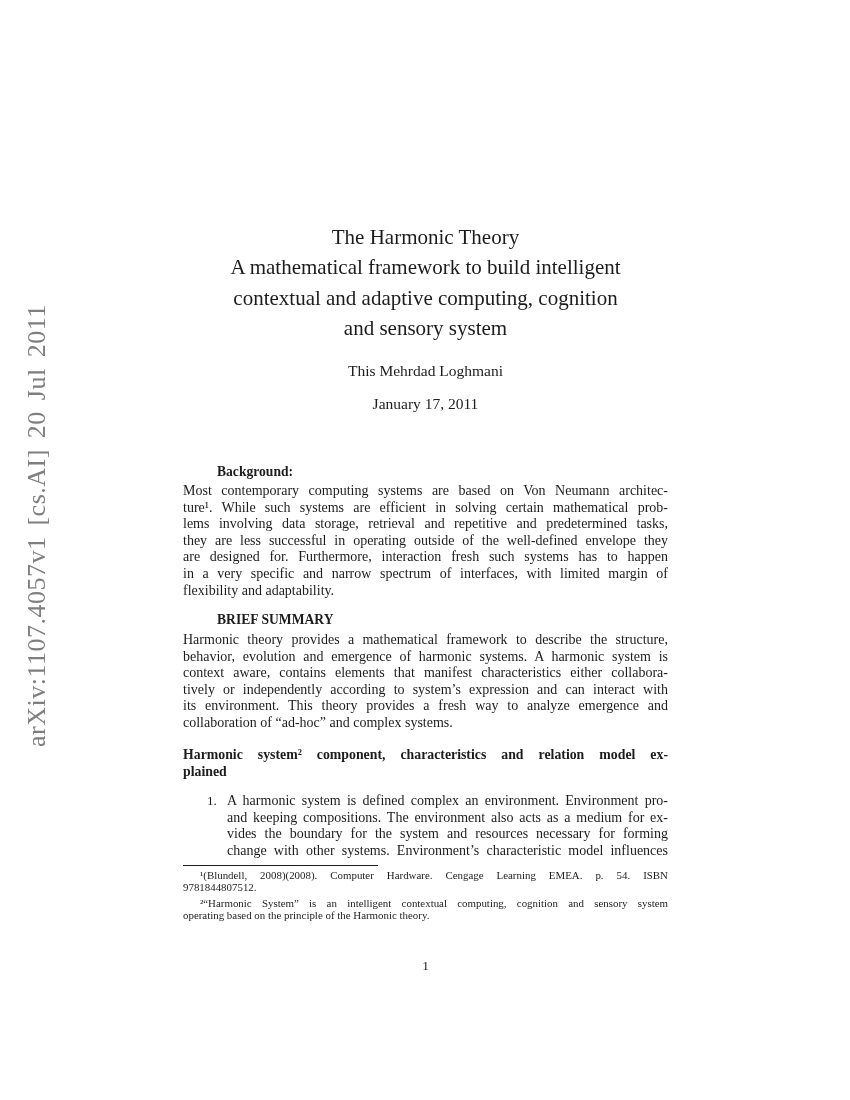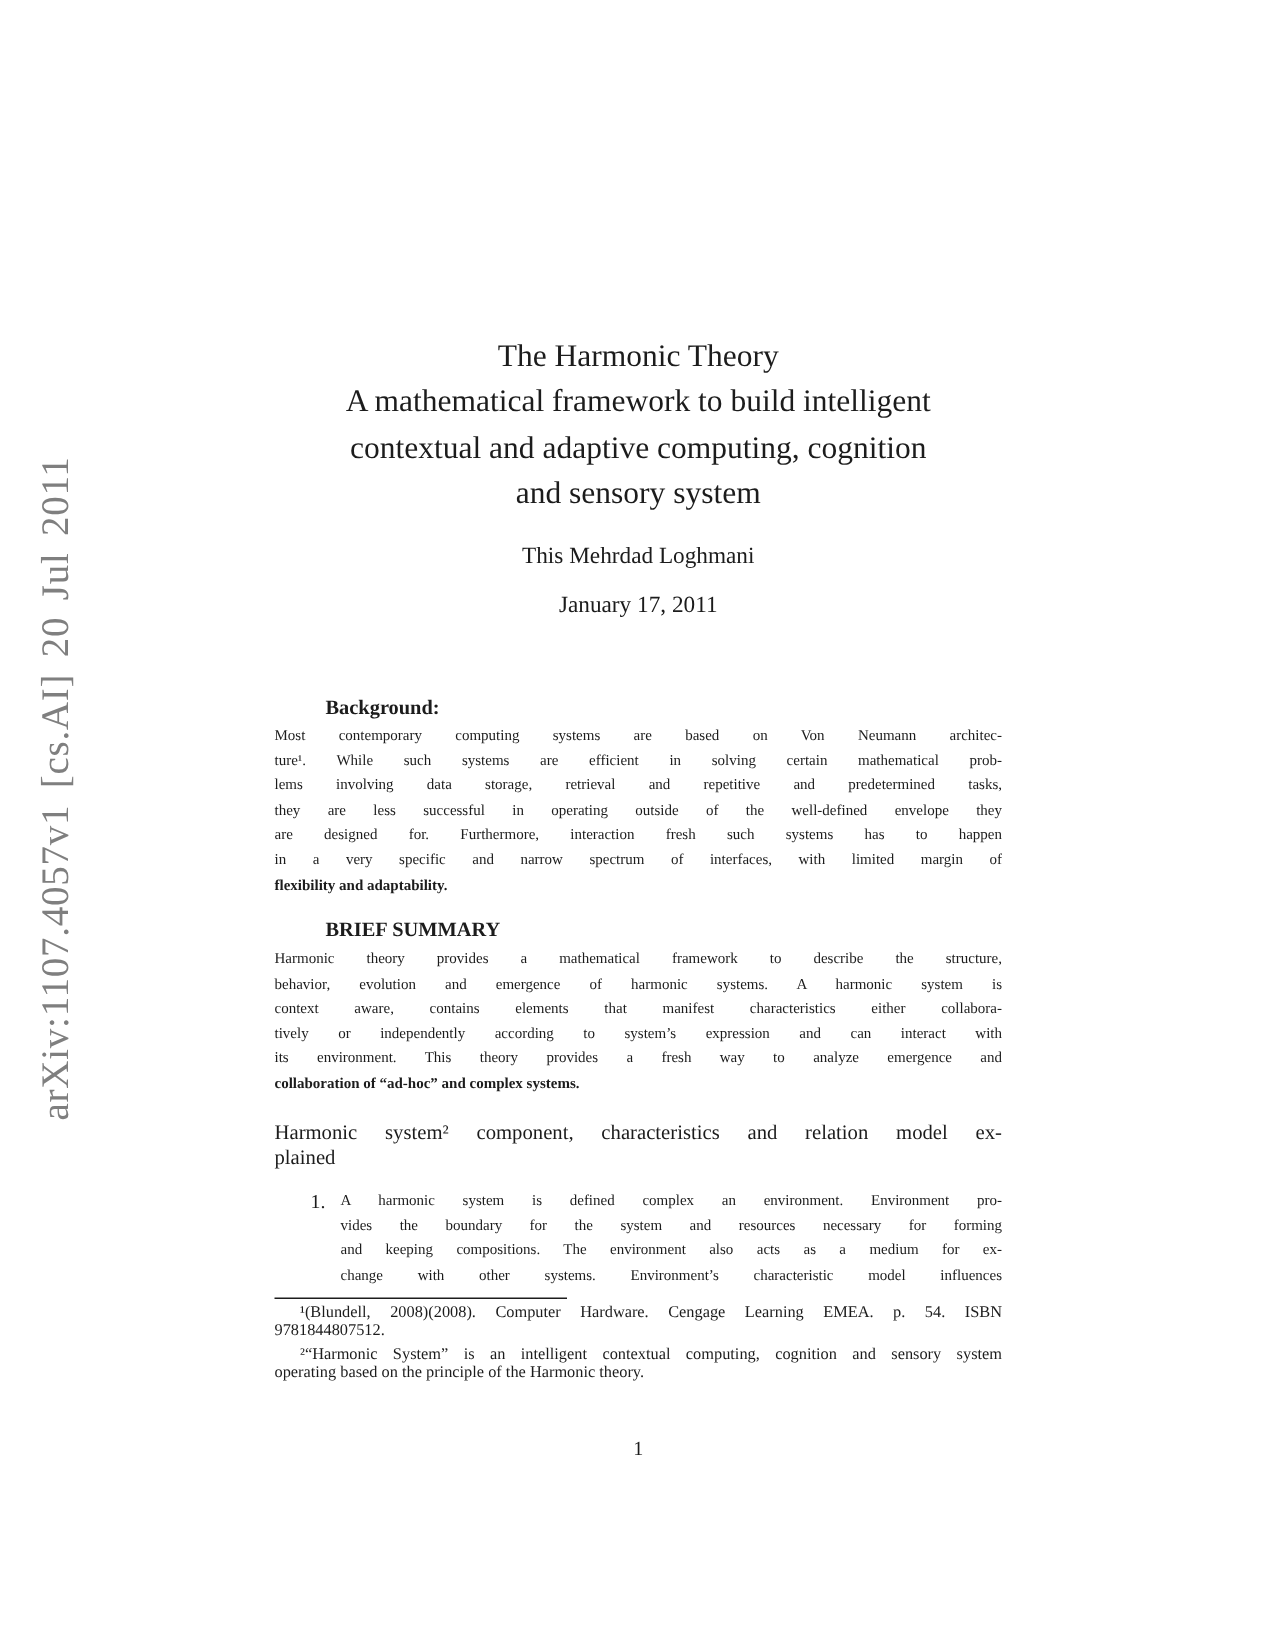--- a/index.html
+++ b/index.html
@@ -50,31 +50,30 @@
     font-size: 15.5px;
     line-height: 17px;
   }
   .sec-heading {
     font-weight: bold;
     font-size: 13.6px;
     line-height: 17px;
     margin-left: 34px;
   }
   .body-lines .line {
-    font-size: 10px;
+    font-size: 14px;
     line-height: 16.6px;
     text-align: justify;
     text-align-last: justify;
   }
   .body-lines.last-left .line:last-child {
     text-align-last: left;
-    font-weight: bold;
   }
   .model-heading .line {
-    font-weight: normal;
+    font-weight: bold;
     font-size: 13.8px;
     line-height: 17px;
     text-align: justify;
     text-align-last: justify;
   }
   .model-heading .line:last-child {
     text-align-last: left;
   }
   .list-item-marker {
     position: absolute;
@@ -155,22 +154,22 @@
 
     <div class="abs model-heading" style="top:746px">
         <div class="line">Harmonic system² component, characteristics and relation model ex-</div>
         <div class="line">plained</div>
       </div>
 
     <div class="abs" style="top:793px; height:67px">
       <div class="list-item-marker">1.</div>
       <div class="list-item-body body-lines">
           <div class="line">A harmonic system is defined complex an environment. Environment pro-</div>
+          <div class="line">and keeping compositions. The environment also acts as a medium for ex-</div>
           <div class="line">vides the boundary for the system and resources necessary for forming</div>
-          <div class="line">and keeping compositions. The environment also acts as a medium for ex-</div>
           <div class="line">change with other systems. Environment’s characteristic model influences</div>
         </div>
     </div>
 
     <div class="footnote-rule" style="top:865px"></div>
 
     <div class="abs footnote" style="top:869px">
         <div class="line">¹(Blundell, 2008)(2008). Computer Hardware. Cengage Learning EMEA. p. 54. ISBN</div>
         <div class="line">9781844807512.</div>
       </div>

